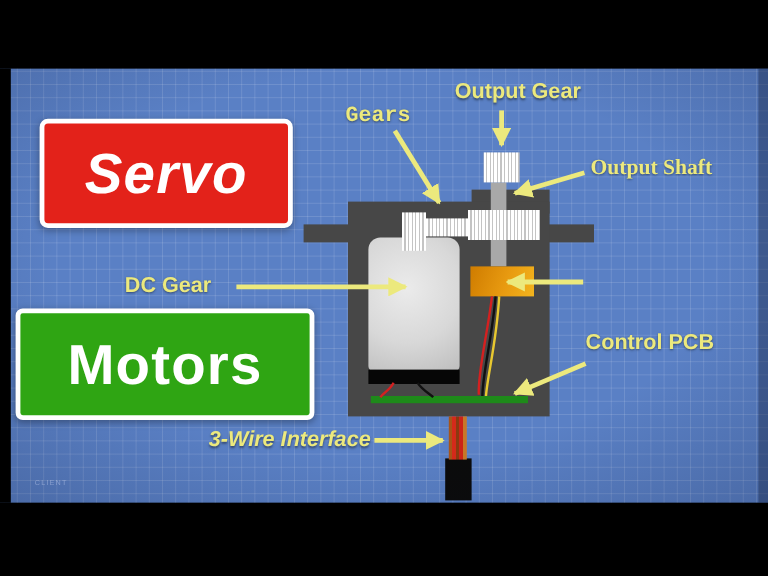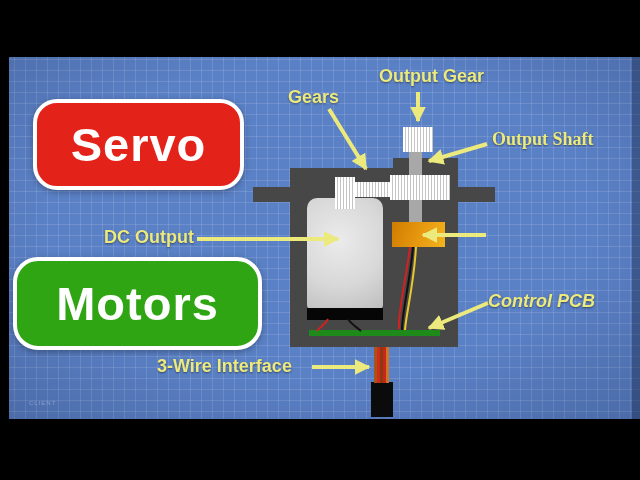--- a/index.html
+++ b/index.html
@@ -37,23 +37,23 @@
     background:linear-gradient(to right,#a85418 0 20%,#d42a1a 20% 42%,#8a3a10 42% 58%,#cc2418 58% 78%,#c87828 78% 100%);}
 
   
   .lbl{color:var(--accent_yellow,#ece97d);font-weight:bold;font-size:18px;line-height:1;
        text-shadow:0 1px 2px rgba(0,0,0,0.45);white-space:nowrap;}
 
   
   .badge{display:flex;align-items:center;justify-content:center;color:#fff;font-weight:bold;
          font-size:47px;letter-spacing:1px;border:4px solid #fff;
          box-shadow:0 2px 6px rgba(0,0,0,0.3);}
-  .badge-servo{left:33px;top:99px;width:203px;height:83px;border-radius:24px;
-         background:var(--servo_red,#e3221a);}
-  .badge-motors{left:13px;top:257px;width:241px;height:85px;border-radius:25px;
+  .badge-servo{left:33px;top:99px;width:203px;height:83px;border-radius:7px;
+         background:var(--servo_red,#e3221a);font-style:italic;}
+  .badge-motors{left:13px;top:257px;width:241px;height:85px;border-radius:6px;
          background:var(--motors_green,#2fa513);}
 
   .watermark{left:29px;top:400px;font-size:6px;letter-spacing:1px;color:rgba(220,230,255,0.38);}
 
   
   .bar{left:0;width:640px;background:#000;}
   .bar-top{top:0;height:57px;}
   .bar-bottom{top:419px;height:61px;}
   .edge-left{left:0;top:57px;width:9px;height:362px;background:#000;}
   .edge-right{left:632px;top:57px;width:8px;height:362px;background:rgba(15,25,55,0.35);}
@@ -101,26 +101,26 @@
       <line x1="418" y1="92" x2="418" y2="121" marker-end="url(#ah)"></line>
       <line x1="329" y1="109" x2="366" y2="169" marker-end="url(#ah)"></line>
       <line x1="487" y1="144" x2="429" y2="161" marker-end="url(#ah)"></line>
       <line x1="197" y1="239" x2="338" y2="239" marker-end="url(#ah)"></line>
       <line x1="486" y1="235" x2="423" y2="235" marker-end="url(#ah)"></line>
       <line x1="488" y1="303" x2="429" y2="328" marker-end="url(#ah)"></line>
       <line x1="312" y1="367" x2="369" y2="367" marker-end="url(#ah)"></line>
     </g>
   </svg>
 
-  <div class="abs lbl" style="left:288px;top:88px;">Gears</div>
+  <div class="abs lbl" style="left:288px;top:88px;font-family:Liberation Mono, monospace;">Gears</div>
   <div class="abs lbl" style="left:379px;top:67px;">Output Gear</div>
   <div class="abs lbl" style="left:492px;top:130px;font-family:Liberation Serif, serif;">Output Shaft</div>
-  <div class="abs lbl" style="left:104px;top:228px;">DC Output</div>
-  <div class="abs lbl" style="left:488px;top:292px;font-style:italic;">Control PCB</div>
-  <div class="abs lbl" style="left:157px;top:357px;">3-Wire Interface</div>
+  <div class="abs lbl" style="left:104px;top:228px;">DC Gear</div>
+  <div class="abs lbl" style="left:488px;top:276px;">Control PCB</div>
+  <div class="abs lbl" style="left:174px;top:357px;font-style:italic;">3-Wire Interface</div>
 
   <div class="abs badge badge-servo">
     <span>Servo</span>
   </div>
   <div class="abs badge badge-motors">
     <span>Motors</span>
   </div>
 
   <div class="abs watermark">CLIENT</div>
 

